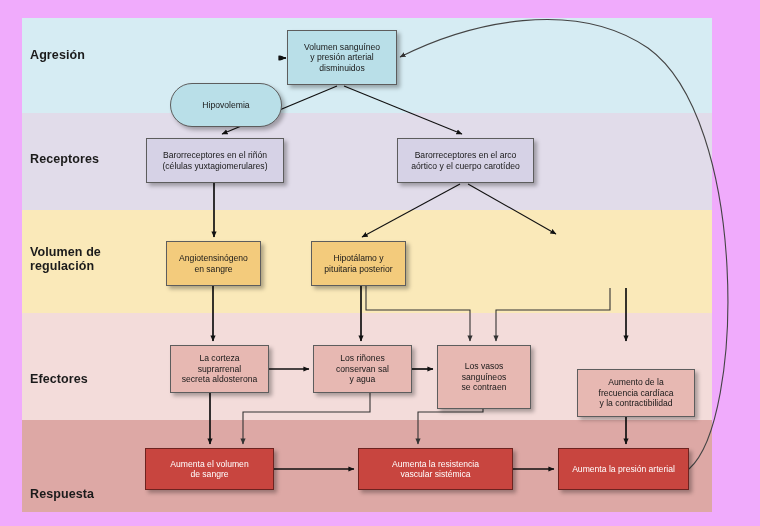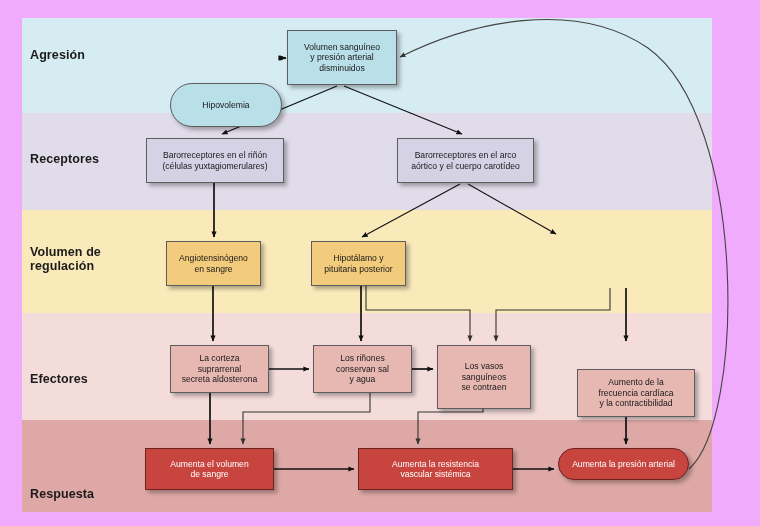--- a/index.html
+++ b/index.html
@@ -182,15 +182,15 @@
   <div class="node n-pink" style="left:577px;top:345px;width:118px;height:48px;margin-top:24px;">Aumento de la
 frecuencia cardíaca
 y la contractibilidad</div>
 
   <div class="node n-red" style="left:145px;top:448px;width:129px;height:42px;">Aumenta el volumen
 de sangre</div>
 
   <div class="node n-red" style="left:358px;top:448px;width:155px;height:42px;">Aumenta la resistencia
 vascular sistémica</div>
 
-  <div class="node n-red" style="left:558px;top:448px;width:131px;height:32px;border-radius:17px;">Aumenta la presión arterial</div>
+  <div class="node n-red" style="left:558px;top:448px;width:131px;height:42px;">Aumenta la presión arterial</div>
 
 </div>
 
 </body></html>

